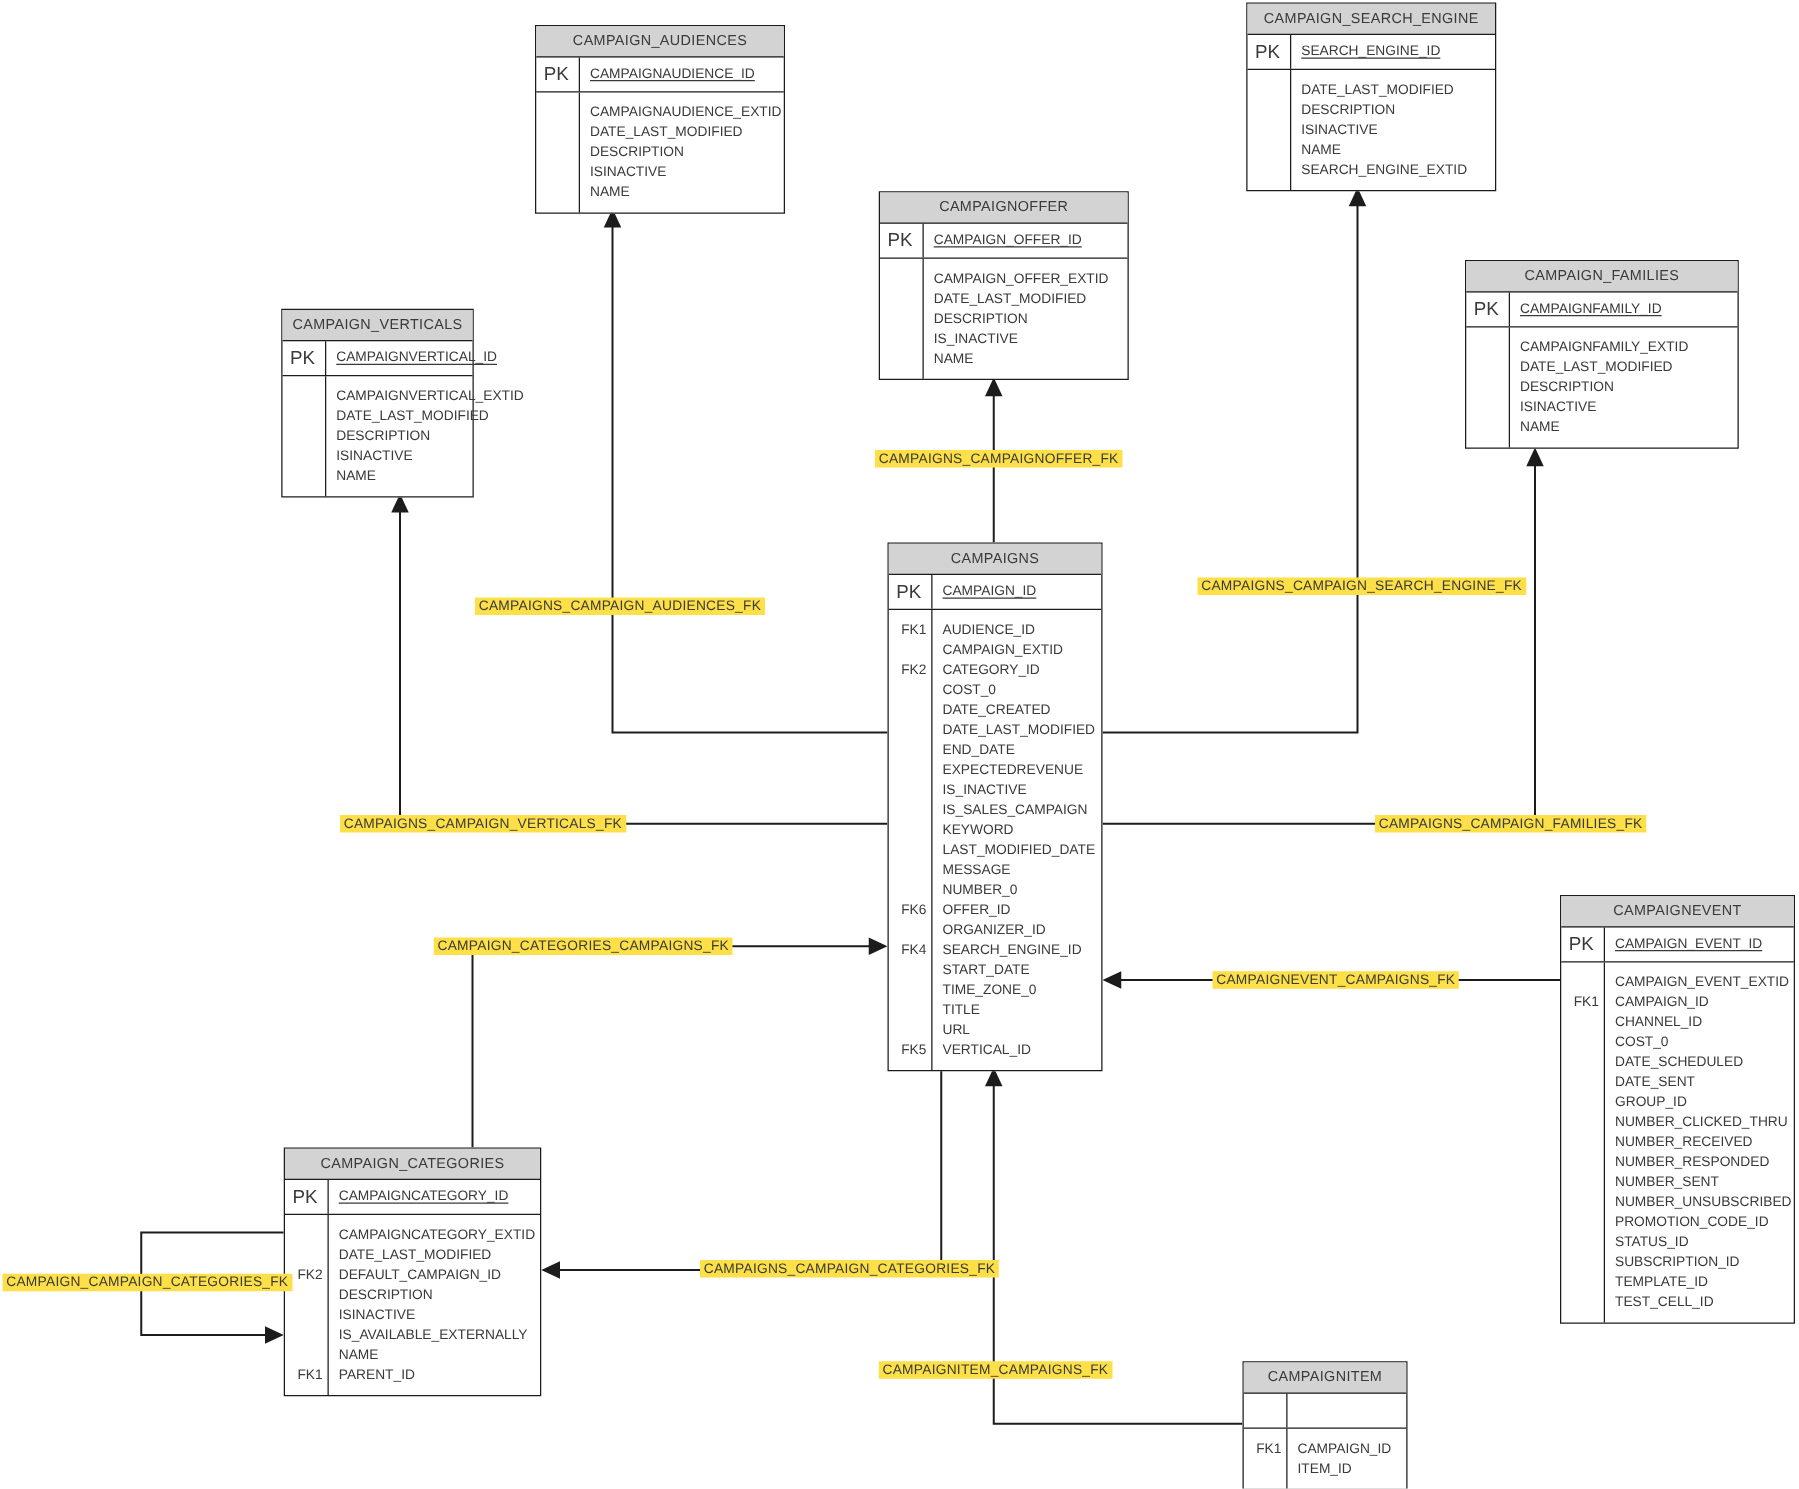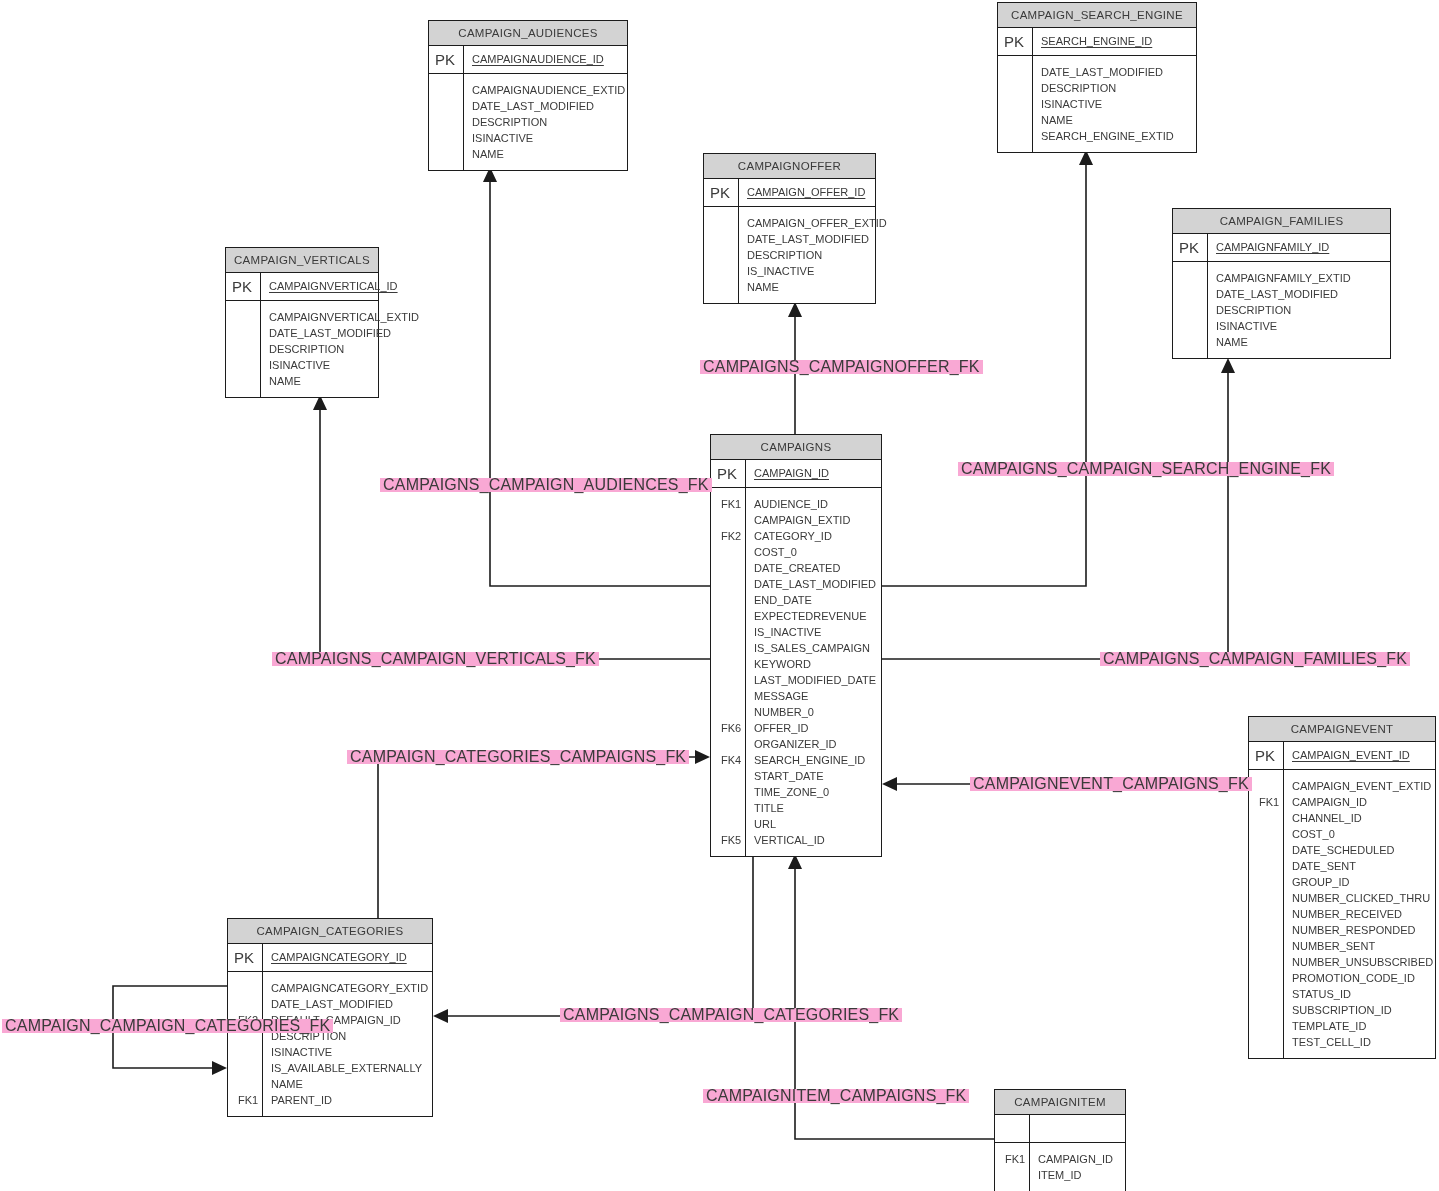--- a/index.html
+++ b/index.html
@@ -27,21 +27,21 @@
     text-decoration:underline;text-underline-offset:2px;
   }
   .attr-body{display:flex;}
   .key-col{
     flex:0 0 35px;width:35px;border-right:1.6px solid #1c1c1c;
     box-sizing:border-box;padding:8px 0 8px 6px;text-align:center;
   }
   .field-col{flex:1;padding:8px 0 8px 8px;min-width:0;}
   .key-line,.field-line{height:16px;line-height:16px;font-size:11px;white-space:nowrap;}
   .rel-label{
-    position:absolute;font-size:16px;line-height:14px;background:#f9a8d4;
+    position:absolute;font-size:11px;line-height:14px;background:#fde047;
     padding:0 3px;white-space:nowrap;z-index:3;color:#3a3a3a;letter-spacing:.2px;
   }
 </style>
 </head>
 <body>
 
 <div class="canvas" id="diagram">
   <svg id="connector-layer" width="1439" height="1191" viewBox="0 0 1439 1191">
       <polyline points="795,434 795,306" fill="none" stroke="#1c1c1c" stroke-width="1.6"></polyline>
       <polygon points="795,302 788,317 802,317" fill="#1c1c1c"></polygon>
@@ -113,21 +113,21 @@
         </div>
         <div class="field-col">
           <div class="field-line">DATE_LAST_MODIFIED</div>
           <div class="field-line">DESCRIPTION</div>
           <div class="field-line">ISINACTIVE</div>
           <div class="field-line">NAME</div>
           <div class="field-line">SEARCH_ENGINE_EXTID</div>
         </div>
       </div>
     </div>
-    <div class="entity-box" style="left: 703px; top: 153px; width: 173px;">
+    <div class="entity-box" style="left: 703px; top: 153px; width: 200px;">
       <div class="entity-header" style="background: rgb(211, 211, 211);">CAMPAIGNOFFER</div>
       <div class="pk-row">
         <div class="key-cell">PK</div>
         <div class="pk-name">CAMPAIGN_OFFER_ID</div>
       </div>
       <div class="attr-body">
         <div class="key-col">
           <div class="key-line"></div>
           <div class="key-line"></div>
           <div class="key-line"></div>

